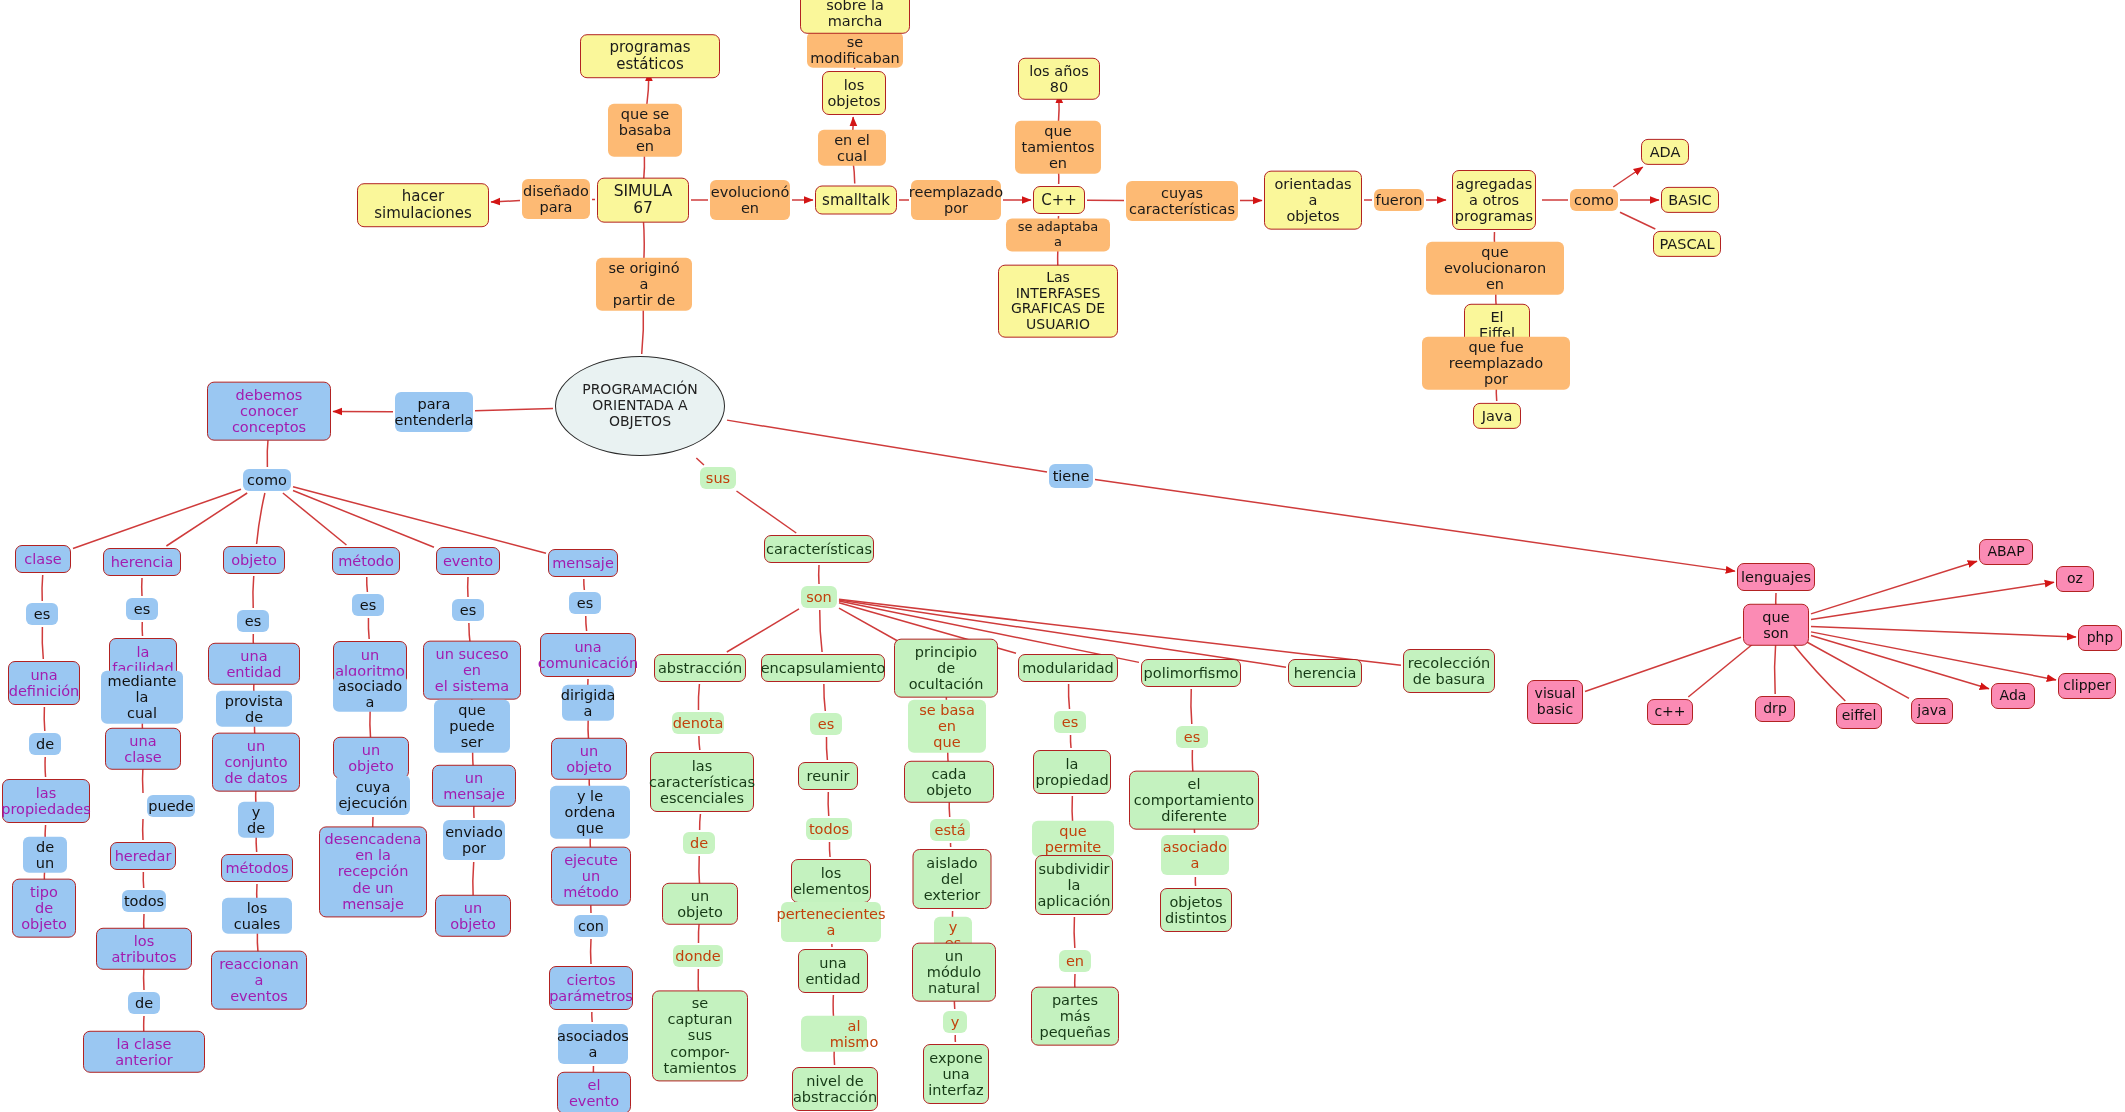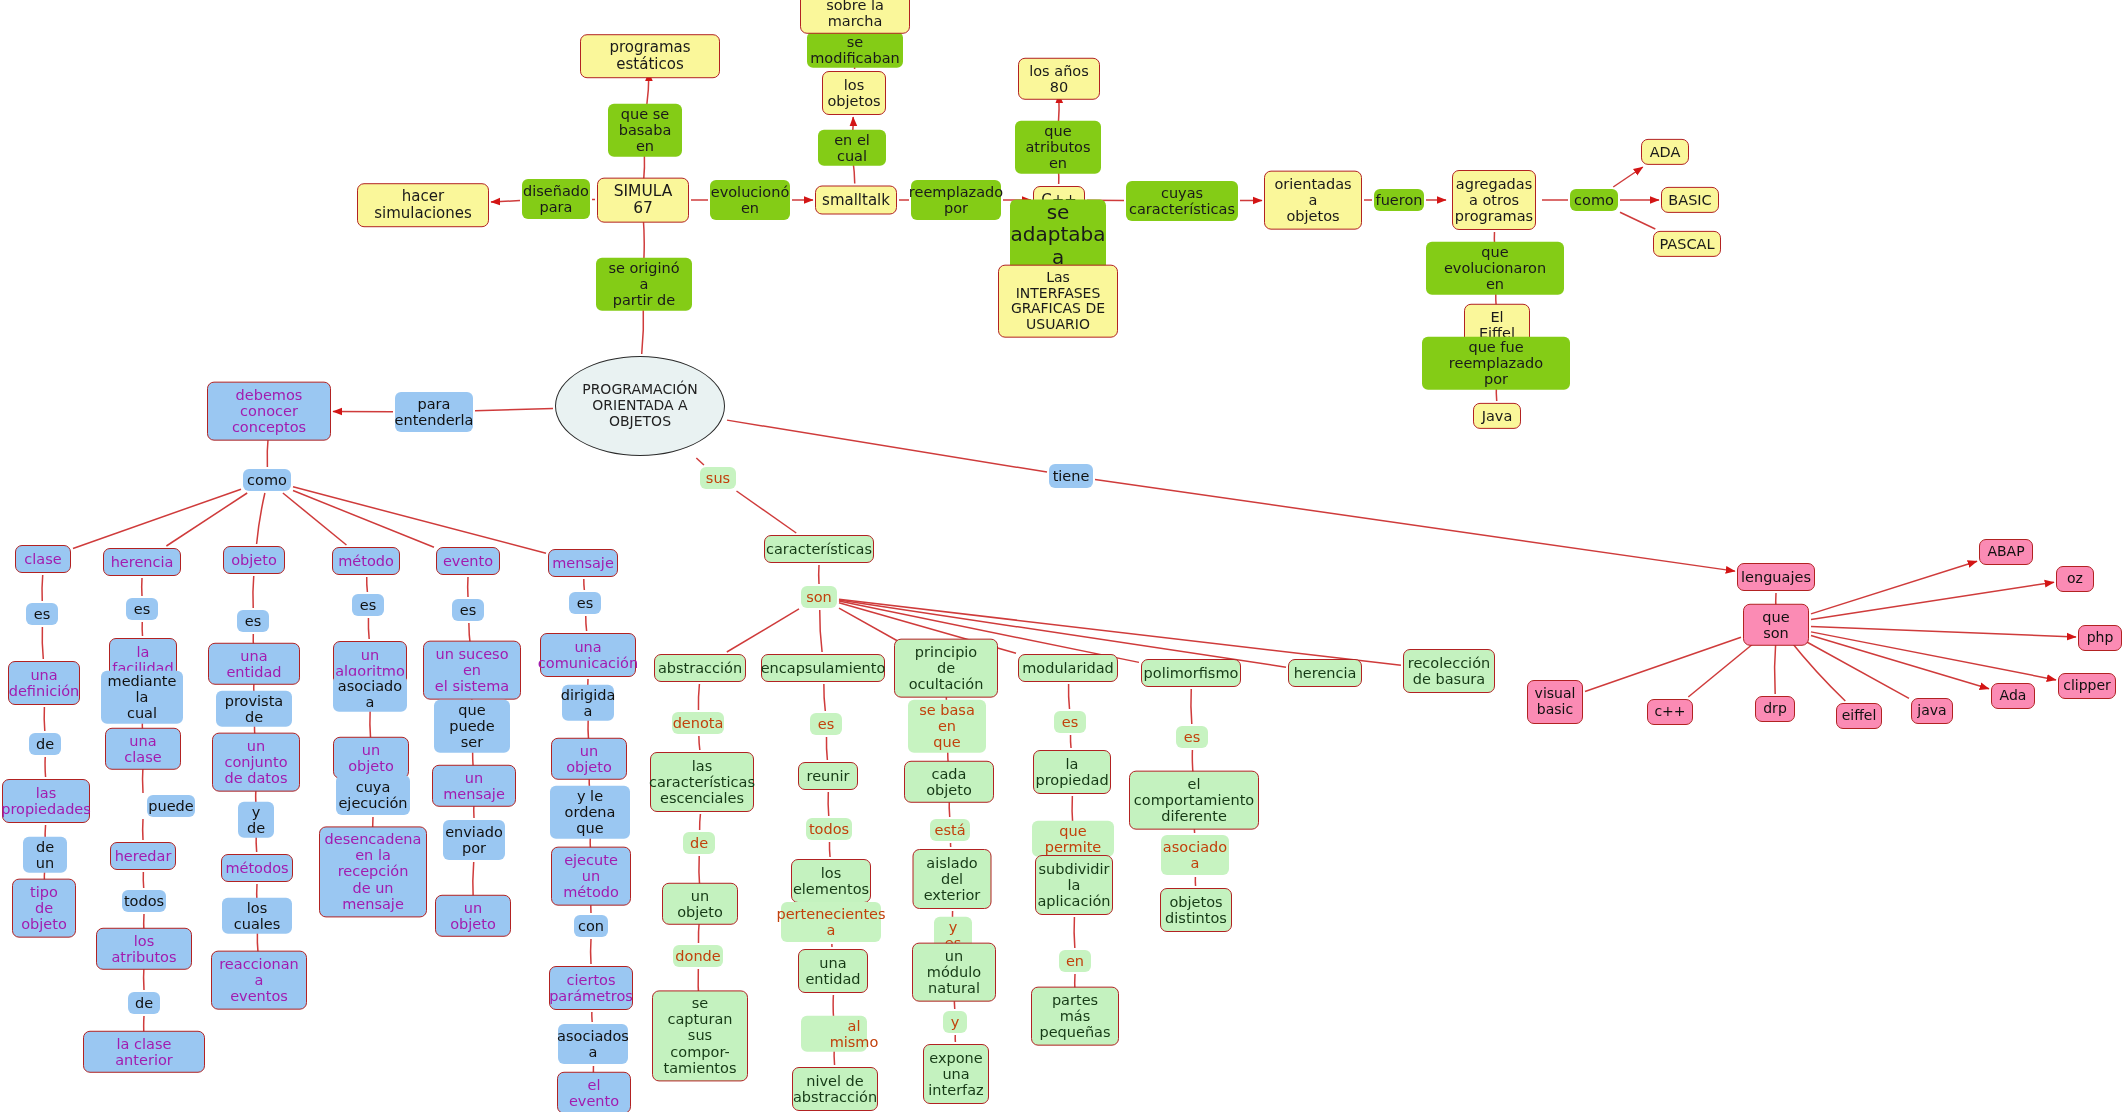--- a/index.html
+++ b/index.html
@@ -36,21 +36,21 @@
     border:1.7px solid #2a2a2a;
     border-radius:50%;
     color:#222;
   }
   
   .link{
     border:none;
     border-radius:6px;
     padding:2px 6px;
   }
-  .l-yellow{background:#84cc16;color:#1a1a1a;}
+  .l-yellow{background:#fdba74;color:#1a1a1a;}
   .l-blue{background:#9ac7f2;color:#111;}
   .l-green{background:#c7f3c1;color:#c2410c;}
 </style>
 </head>
 <body>
 
 <div id="canvas">
   <svg id="edges">
     <defs>
       <marker id="ah" markerWidth="7" markerHeight="7" refX="6.2" refY="3" orient="auto" markerUnits="strokeWidth">
@@ -217,24 +217,24 @@
 en</div>
       <div class="node concept c-yellow" style="left: 856px; top: 200px; width: 82px; min-height: 29px; font-size: 15px;">smalltalk</div>
       <div class="node link l-yellow" style="left: 852px; top: 148px; width: 68px; min-height: 22px; font-size: 14.5px;">en el cual</div>
       <div class="node concept c-yellow" style="left: 854px; top: 93px; width: 64px; min-height: 44px; font-size: 14.5px;">los
 objetos</div>
       <div class="node link l-yellow" style="left: 855px; top: 50px; width: 96px; min-height: 22px; font-size: 14.5px;">se modificaban</div>
       <div class="node concept c-yellow" style="left: 855px; top: 13px; width: 110px; min-height: 26px; font-size: 14.5px;">sobre la marcha</div>
       <div class="node link l-yellow" style="left: 956px; top: 200px; width: 90px; min-height: 40px; font-size: 14.5px;">reemplazado
 por</div>
       <div class="node concept c-yellow" style="left: 1059px; top: 200px; width: 52px; min-height: 28px; font-size: 15px;">C++</div>
-      <div class="node link l-yellow" style="left: 1058px; top: 147px; width: 86px; min-height: 40px; font-size: 14.5px;">que atributos
+      <div class="node link l-yellow" style="left: 1058px; top: 147px; width: 86px; min-height: 40px; font-size: 14.5px;">que tamientos
 en</div>
       <div class="node concept c-yellow" style="left: 1059px; top: 79px; width: 82px; min-height: 26px; font-size: 14.5px;">los años 80</div>
-      <div class="node link l-yellow" style="left: 1058px; top: 235px; width: 96px; min-height: 22px; font-size: 20px;">se adaptaba a</div>
+      <div class="node link l-yellow" style="left: 1058px; top: 235px; width: 104px; min-height: 22px; font-size: 13px;">se adaptaba a</div>
       <div class="node concept c-yellow" style="left: 1058px; top: 301px; width: 120px; min-height: 60px; font-size: 14px;">Las INTERFASES
 GRAFICAS DE
 USUARIO</div>
       <div class="node link l-yellow" style="left: 1182px; top: 201px; width: 112px; min-height: 40px; font-size: 14.5px;">cuyas
 características</div>
       <div class="node concept c-yellow" style="left: 1313px; top: 200px; width: 98px; min-height: 44px; font-size: 14.5px;">orientadas a
 objetos</div>
       <div class="node link l-yellow" style="left: 1399px; top: 200px; width: 50px; min-height: 22px; font-size: 14.5px;">fueron</div>
       <div class="node concept c-yellow" style="left: 1494px; top: 200px; width: 84px; min-height: 60px; font-size: 14.5px;">agregadas
 a otros

